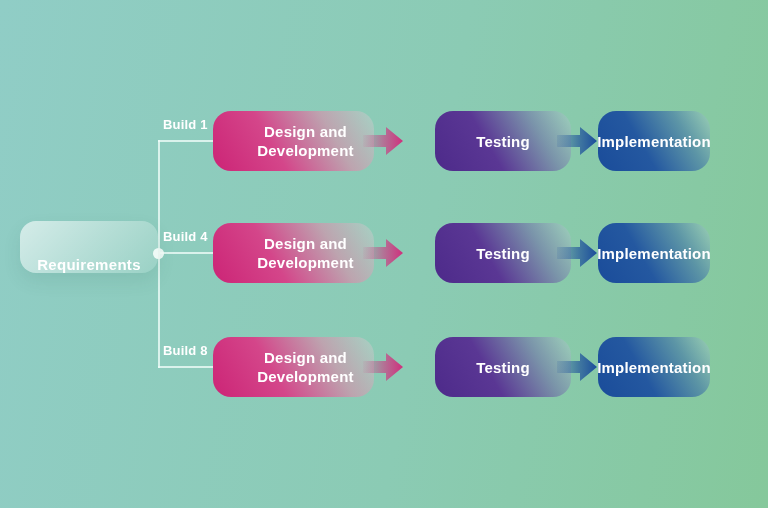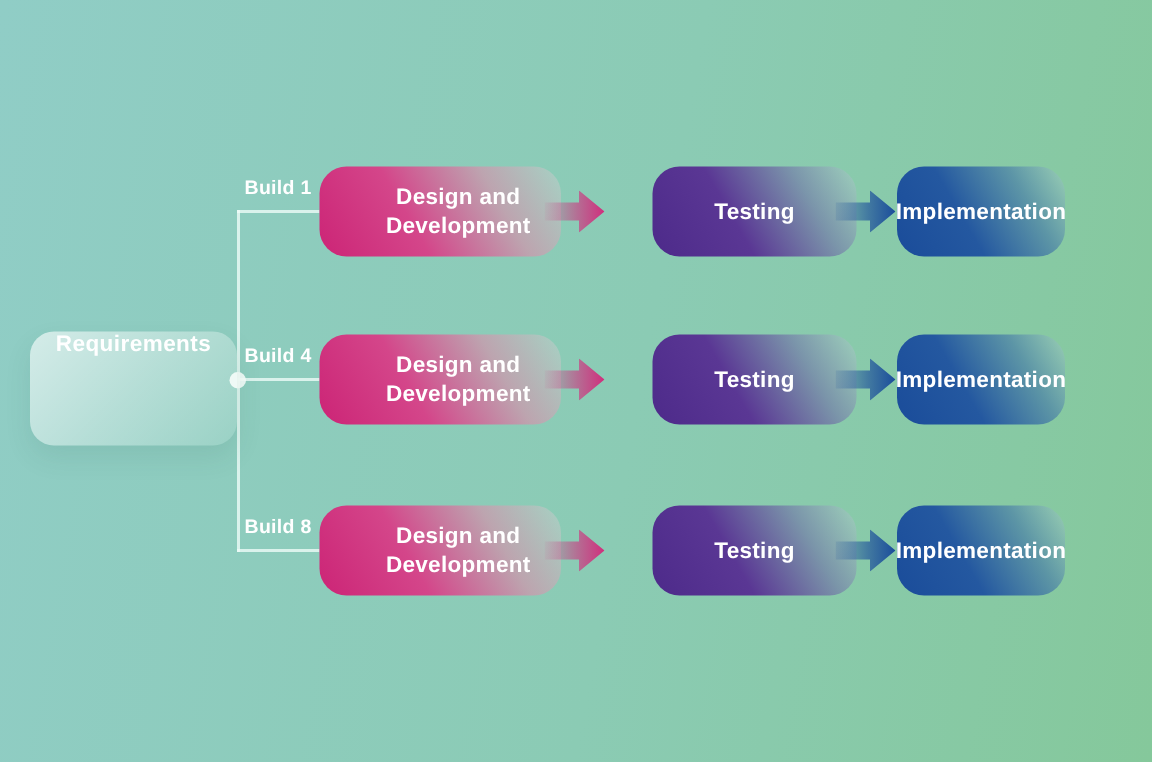--- a/index.html
+++ b/index.html
@@ -29,25 +29,25 @@
   .testing{
     left:407px;width:136px;
     background:linear-gradient(60deg,#4D2A8A 0%,#5A3794 40%,rgba(112,110,168,.58) 74%,rgba(205,222,224,.30) 100%);
     margin-left:28px;
   }
   .impl{
     left:598px;width:112px;
     background:linear-gradient(60deg,#1A4C9A 0%,#2458A0 40%,rgba(62,112,168,.58) 74%,rgba(195,220,220,.30) 100%);
   }
   .req{
-    position:absolute;left:20px;top:221px;width:138px;height:76px;
+    position:absolute;left:20px;top:221px;width:138px;height:52px;
     border-radius:16px;
     background:linear-gradient(135deg,rgba(255,255,255,.62) 0%,rgba(255,255,255,.34) 52%,rgba(255,255,255,.10) 100%);
     box-shadow:0 8px 18px rgba(35,90,75,.10);
-    display:flex;align-items:flex-start;justify-content:center;
+    display:flex;align-items:flex-end;justify-content:center;
     color:#fff;font-size:15px;font-weight:700;letter-spacing:.3px;
   }
   .line{position:absolute;background:rgba(240,252,248,.78);}
   .vline{left:158px;top:140px;width:2px;height:228px;}
   .stub{height:2px;width:55px;left:158px;}
   .dot{
     position:absolute;left:153px;top:248px;width:11px;height:11px;
     border-radius:50%;background:rgba(245,253,250,.9);
   }
   .build-label{

